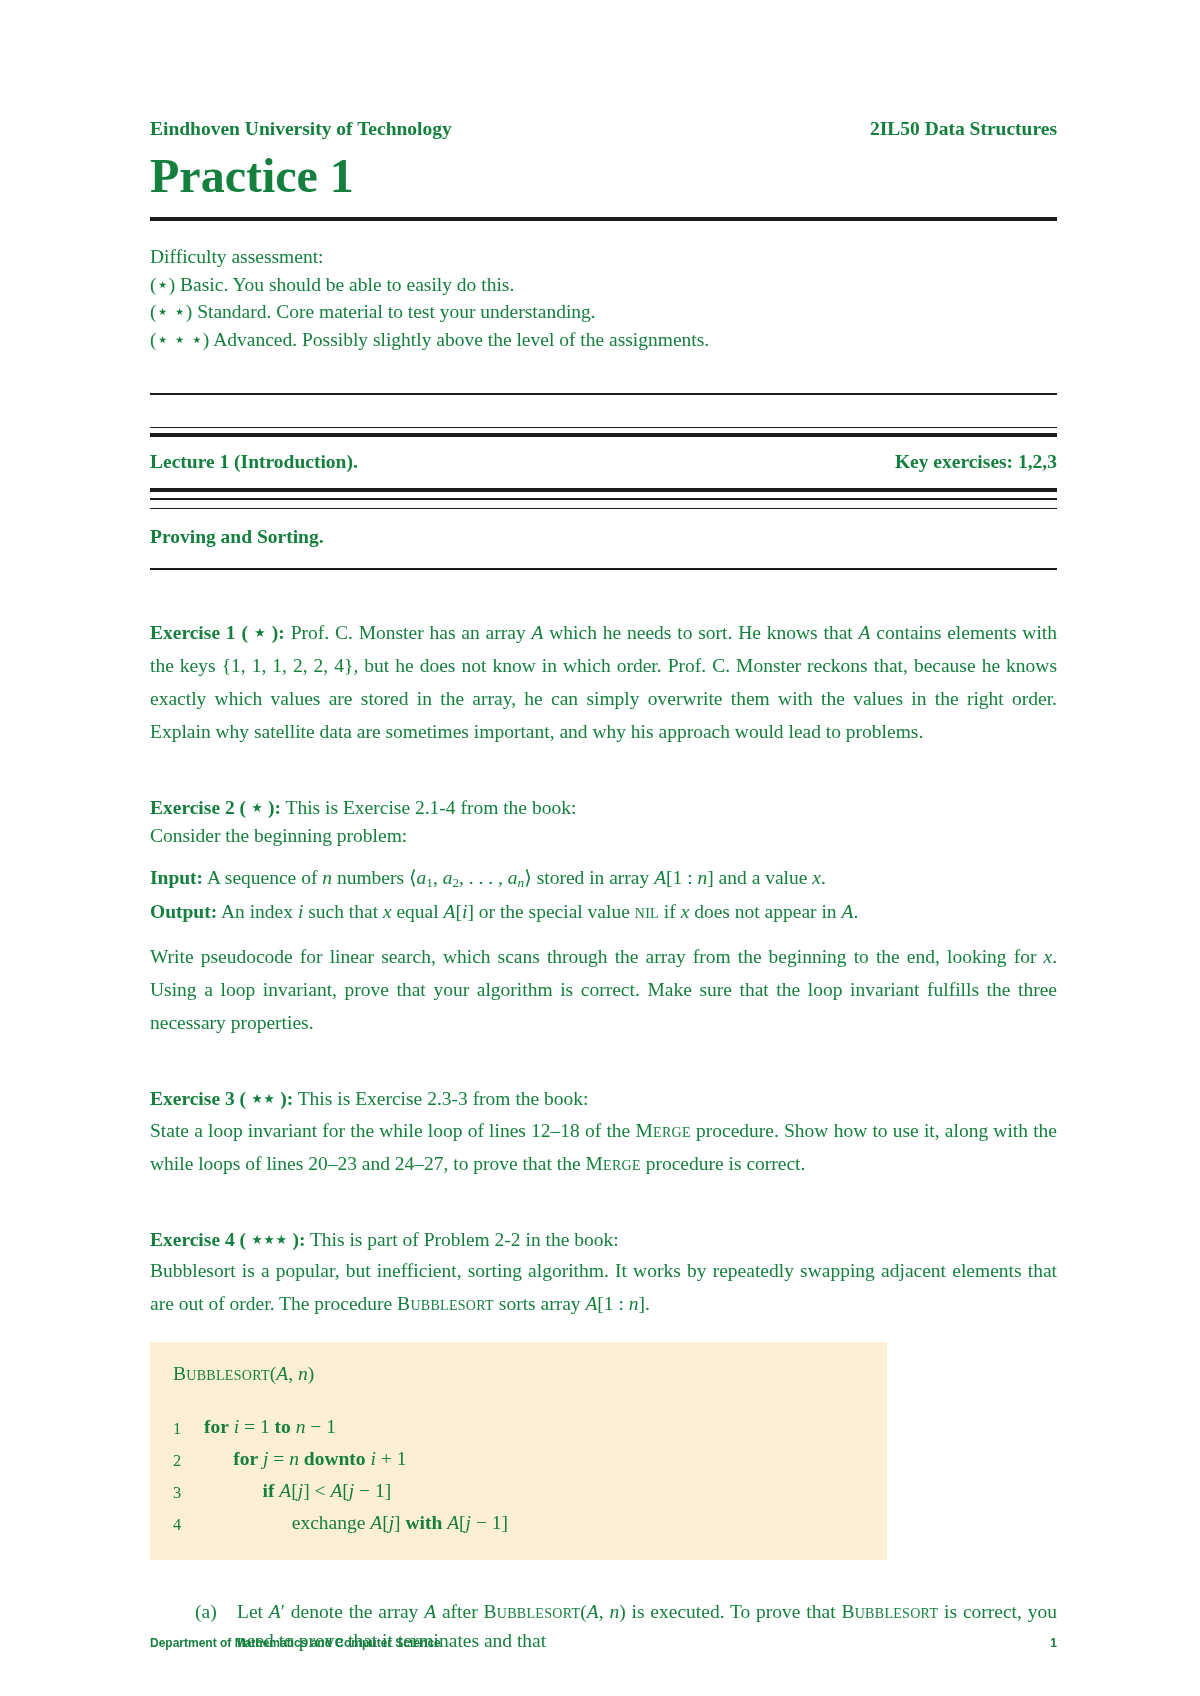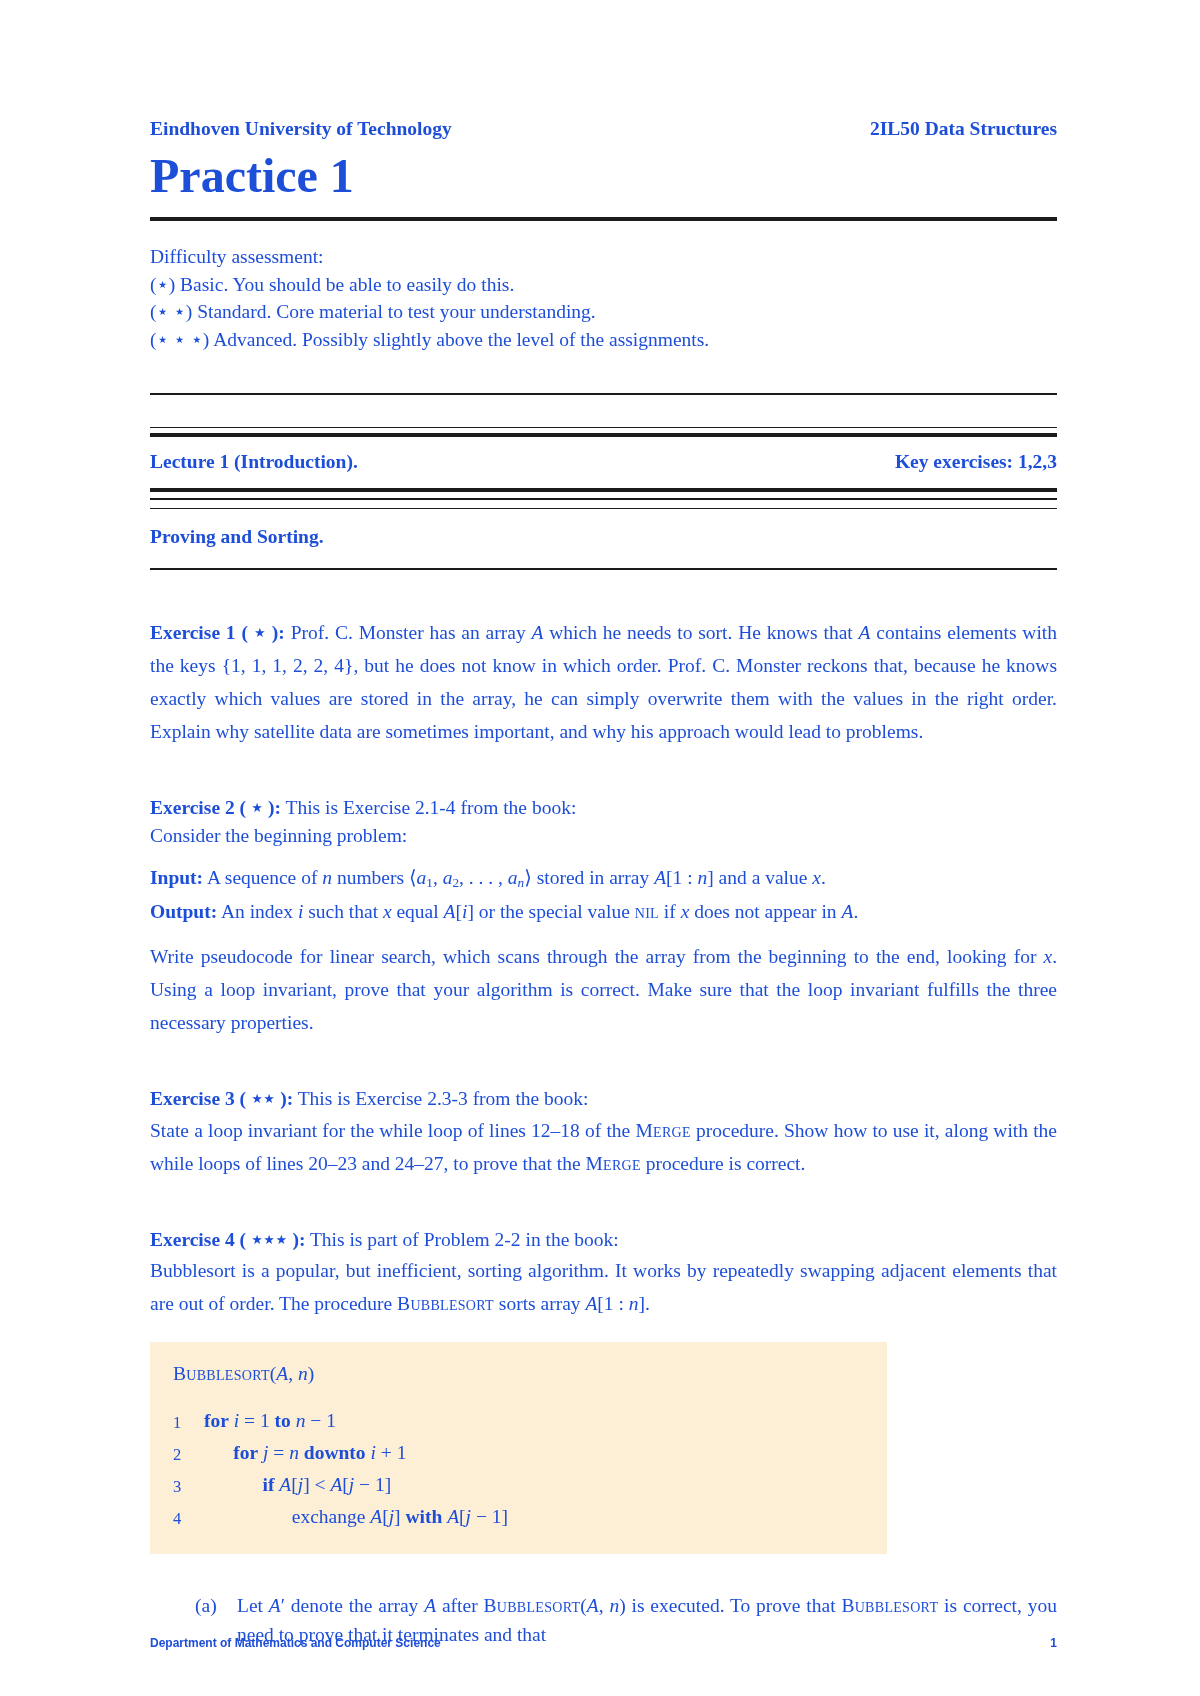--- a/index.html
+++ b/index.html
@@ -1,21 +1,21 @@
 <!DOCTYPE html>
 <html><head>
 <meta charset="utf-8">
 <style>
   html,body { margin:0; padding:0; background:#e8e8e8; }
   .page {
     width:1200px; height:1696px; margin:0 auto; background:#ffffff;
     position:relative; box-sizing:border-box;
     padding:118px 143px 0 150px;
     font-family:"Liberation Serif","DejaVu Serif",serif;
-    color:#1d4ed8; font-size:19.5px;
+    color:#15803d; font-size:19.5px;
   }
   .hdr { display:flex; justify-content:space-between; align-items:baseline; font-weight:bold; }
   .hdr-right { white-space:pre; }
   .title { font-size:48px; font-weight:bold; margin-top:8px; }
   .rule { background:#1b1b1b; }
   .r4 { height:4px; }  .r3 { height:3.5px; }  .r1 { height:1.7px; }
   .rule-under-title { margin-top:14px; }
   .diff { margin-top:22px; }
   .diff p { margin:0; line-height:27.5px; }
   .rule-after-diff { margin-top:40px; }
@@ -30,21 +30,21 @@
   .exercise { margin-top:46px; }
   .para { margin:0; line-height:33px; text-align:justify; }
   .line { margin:0; line-height:28.5px; }
   .io { margin-top:13px;font-family:Liberation Serif, serif; }
   .p2 { margin-top:14px; }
   .b { font-weight:bold; }
   .i { font-style:italic; }
   .sc { font-variant:small-caps; letter-spacing:0.3px; }
   .sub { font-size:0.68em; vertical-align:-0.25em; }
   .codeblock { margin-top:22px; width:737px; box-sizing:border-box; padding:17px 20px 20px 23px; }
-  .codetitle { line-height:30px; margin-bottom:17px; }
+  .codetitle { line-height:30px; margin-bottom:23px; }
   .codeline { display:flex; line-height:30px; }
   .lineno { flex:none; width:31px; font-size:16.5px; padding-top:2px; }
   .linecode { white-space:pre-wrap; }
   .parts { margin-top:38px; padding-left:45px; }
   .part { display:flex; }
   .part-label { flex:none; width:42px; line-height:28.5px; }
   .part-body { text-align:justify; line-height:28.5px; }
   .footer {
     position:absolute; left:150px; right:143px; bottom:46px;
     display:flex; justify-content:space-between; font-weight:bold;

